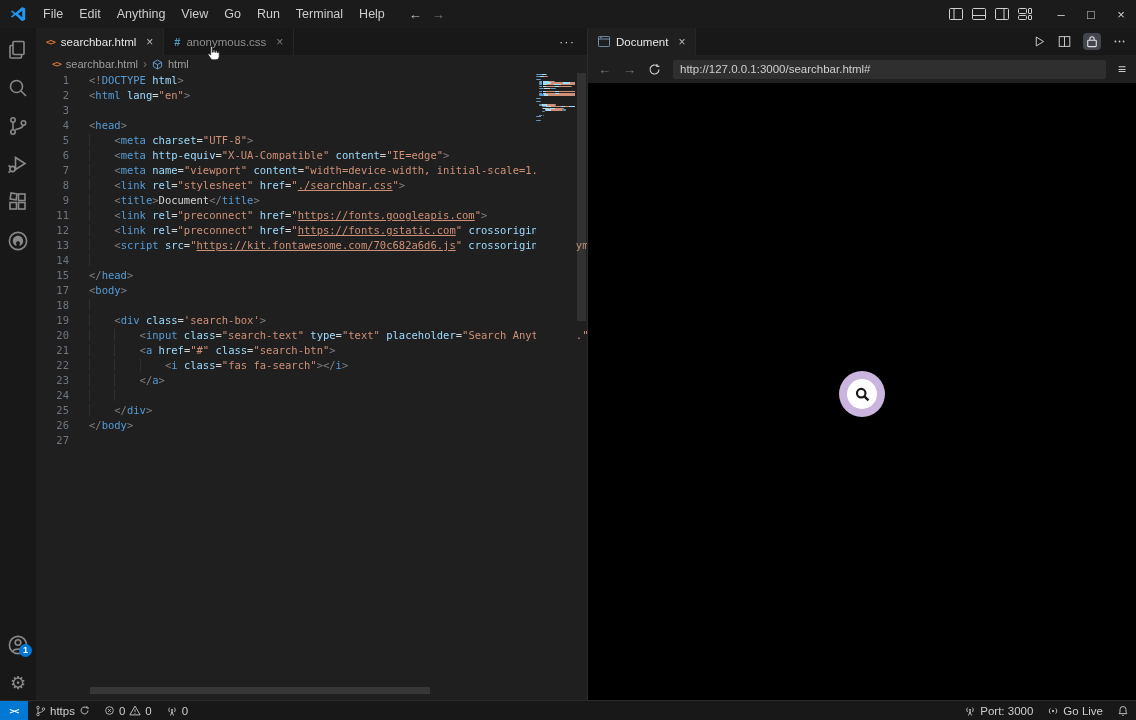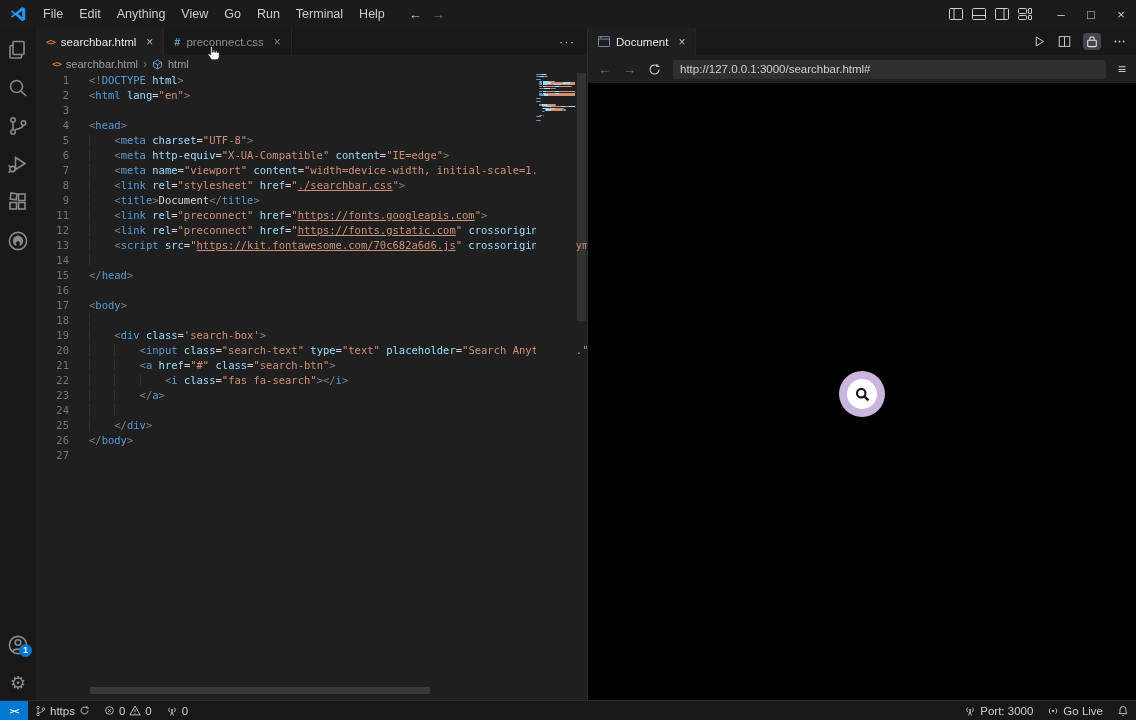--- a/index.html
+++ b/index.html
@@ -169,21 +169,21 @@
 
 <div class="editor-group">
   <div class="tabbar">
     <div class="tab tab-active">
       <span class="tab-icon-html">&lt;&gt;</span>
       <span>searchbar.html</span>
       <span class="tab-close">×</span>
     </div>
     <div class="tab tab-inactive">
       <span class="tab-icon-css">#</span>
-      <span>preconnect.css</span>
+      <span>anonymous.css</span>
       <span class="tab-close">×</span>
     </div>
     <div class="tab-ellipsis">···</div>
   </div>
   <div class="breadcrumb">
     <span class="tab-icon-html">&lt;&gt;</span>
     <span>searchbar.html</span>
     <span class="bc-sep">›</span>
     <svg width="11" height="11" viewBox="0 0 16 16">
         <path fill="none" stroke="#75beff" stroke-width="1.1" d="M8 1.5 14 5v6L8 14.5 2 11V5z M2 5l6 3.2L14 5 M8 8.2v6"></path>
@@ -199,21 +199,20 @@
         <div class="crow"><span class="ln">5</span><span class="ctext"><span class="ind">    </span><span class="tk-p">&lt;</span><span class="tk-t">meta</span><span class="tk-x"> </span><span class="tk-a">charset</span><span class="tk-x">=</span><span class="tk-s">"UTF-8"</span><span class="tk-p">&gt;</span></span></div>
         <div class="crow"><span class="ln">6</span><span class="ctext"><span class="ind">    </span><span class="tk-p">&lt;</span><span class="tk-t">meta</span><span class="tk-x"> </span><span class="tk-a">http-equiv</span><span class="tk-x">=</span><span class="tk-s">"X-UA-Compatible"</span><span class="tk-x"> </span><span class="tk-a">content</span><span class="tk-x">=</span><span class="tk-s">"IE=edge"</span><span class="tk-p">&gt;</span></span></div>
         <div class="crow"><span class="ln">7</span><span class="ctext"><span class="ind">    </span><span class="tk-p">&lt;</span><span class="tk-t">meta</span><span class="tk-x"> </span><span class="tk-a">name</span><span class="tk-x">=</span><span class="tk-s">"viewport"</span><span class="tk-x"> </span><span class="tk-a">content</span><span class="tk-x">=</span><span class="tk-s">"width=device-width, initial-scale=1.0"</span><span class="tk-p">&gt;</span></span></div>
         <div class="crow"><span class="ln">8</span><span class="ctext"><span class="ind">    </span><span class="tk-p">&lt;</span><span class="tk-t">link</span><span class="tk-x"> </span><span class="tk-a">rel</span><span class="tk-x">=</span><span class="tk-s">"stylesheet"</span><span class="tk-x"> </span><span class="tk-a">href</span><span class="tk-x">=</span><span class="tk-s">"</span><span class="tk-u">./searchbar.css</span><span class="tk-s">"</span><span class="tk-p">&gt;</span></span></div>
         <div class="crow"><span class="ln">9</span><span class="ctext"><span class="ind">    </span><span class="tk-p">&lt;</span><span class="tk-t">title</span><span class="tk-p">&gt;</span><span class="tk-x">Document</span><span class="tk-p">&lt;/</span><span class="tk-t">title</span><span class="tk-p">&gt;</span></span></div>
         <div class="crow"><span class="ln">11</span><span class="ctext"><span class="ind">    </span><span class="tk-p">&lt;</span><span class="tk-t">link</span><span class="tk-x"> </span><span class="tk-a">rel</span><span class="tk-x">=</span><span class="tk-s">"preconnect"</span><span class="tk-x"> </span><span class="tk-a">href</span><span class="tk-x">=</span><span class="tk-s">"</span><span class="tk-u">https://fonts.googleapis.com</span><span class="tk-s">"</span><span class="tk-p">&gt;</span></span></div>
         <div class="crow"><span class="ln">12</span><span class="ctext"><span class="ind">    </span><span class="tk-p">&lt;</span><span class="tk-t">link</span><span class="tk-x"> </span><span class="tk-a">rel</span><span class="tk-x">=</span><span class="tk-s">"preconnect"</span><span class="tk-x"> </span><span class="tk-a">href</span><span class="tk-x">=</span><span class="tk-s">"</span><span class="tk-u">https://fonts.gstatic.com</span><span class="tk-s">"</span><span class="tk-x"> </span><span class="tk-a">crossorigin</span><span class="tk-p">&gt;</span></span></div>
         <div class="crow"><span class="ln">13</span><span class="ctext"><span class="ind">    </span><span class="tk-p">&lt;</span><span class="tk-t">script</span><span class="tk-x"> </span><span class="tk-a">src</span><span class="tk-x">=</span><span class="tk-s">"</span><span class="tk-u">https://kit.fontawesome.com/70c682a6d6.js</span><span class="tk-s">"</span><span class="tk-x"> </span><span class="tk-a">crossorigin</span><span class="tk-x">=</span><span class="tk-s">"anonymous"</span></span></div>
         <div class="crow"><span class="ln">14</span><span class="ctext"><span class="ind">    </span></span></div>
         <div class="crow"><span class="ln">15</span><span class="ctext"><span class="tk-p">&lt;/</span><span class="tk-t">head</span><span class="tk-p">&gt;</span></span></div>
-        <div class="crow"><span class="ln">16</span><span class="ctext"></span></div>
         <div class="crow"><span class="ln">17</span><span class="ctext"><span class="tk-p">&lt;</span><span class="tk-t">body</span><span class="tk-p">&gt;</span></span></div>
         <div class="crow"><span class="ln">18</span><span class="ctext"><span class="ind">    </span></span></div>
         <div class="crow"><span class="ln">19</span><span class="ctext"><span class="ind">    </span><span class="tk-p">&lt;</span><span class="tk-t">div</span><span class="tk-x"> </span><span class="tk-a">class</span><span class="tk-x">=</span><span class="tk-s">'search-box'</span><span class="tk-p">&gt;</span></span></div>
         <div class="crow"><span class="ln">20</span><span class="ctext"><span class="ind">    </span><span class="ind">    </span><span class="tk-p">&lt;</span><span class="tk-t">input</span><span class="tk-x"> </span><span class="tk-a">class</span><span class="tk-x">=</span><span class="tk-s">"search-text"</span><span class="tk-x"> </span><span class="tk-a">type</span><span class="tk-x">=</span><span class="tk-s">"text"</span><span class="tk-x"> </span><span class="tk-a">placeholder</span><span class="tk-x">=</span><span class="tk-s">"Search Anything..."</span></span></div>
         <div class="crow"><span class="ln">21</span><span class="ctext"><span class="ind">    </span><span class="ind">    </span><span class="tk-p">&lt;</span><span class="tk-t">a</span><span class="tk-x"> </span><span class="tk-a">href</span><span class="tk-x">=</span><span class="tk-s">"#"</span><span class="tk-x"> </span><span class="tk-a">class</span><span class="tk-x">=</span><span class="tk-s">"search-btn"</span><span class="tk-p">&gt;</span></span></div>
         <div class="crow"><span class="ln">22</span><span class="ctext"><span class="ind">    </span><span class="ind">    </span><span class="ind">    </span><span class="tk-p">&lt;</span><span class="tk-t">i</span><span class="tk-x"> </span><span class="tk-a">class</span><span class="tk-x">=</span><span class="tk-s">"fas fa-search"</span><span class="tk-p">&gt;&lt;/</span><span class="tk-t">i</span><span class="tk-p">&gt;</span></span></div>
         <div class="crow"><span class="ln">23</span><span class="ctext"><span class="ind">    </span><span class="ind">    </span><span class="tk-p">&lt;/</span><span class="tk-t">a</span><span class="tk-p">&gt;</span></span></div>
         <div class="crow"><span class="ln">24</span><span class="ctext"><span class="ind">    </span><span class="ind">    </span></span></div>
         <div class="crow"><span class="ln">25</span><span class="ctext"><span class="ind">    </span><span class="tk-p">&lt;/</span><span class="tk-t">div</span><span class="tk-p">&gt;</span></span></div>
         <div class="crow"><span class="ln">26</span><span class="ctext"><span class="tk-p">&lt;/</span><span class="tk-t">body</span><span class="tk-p">&gt;</span></span></div>

